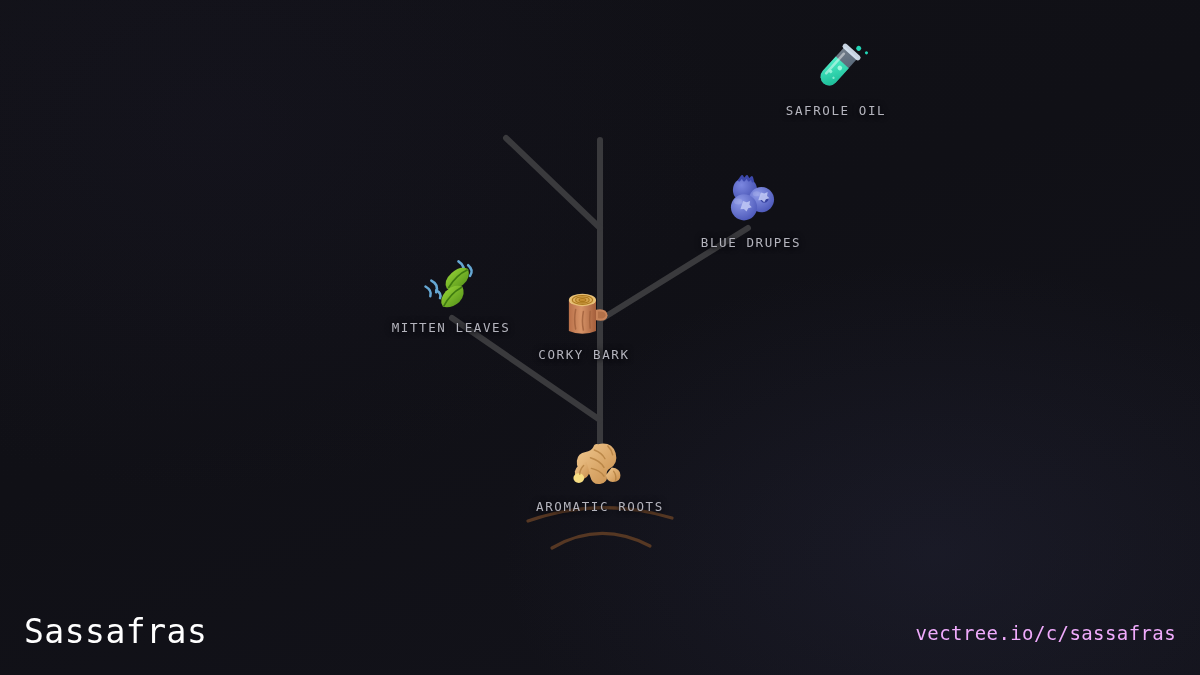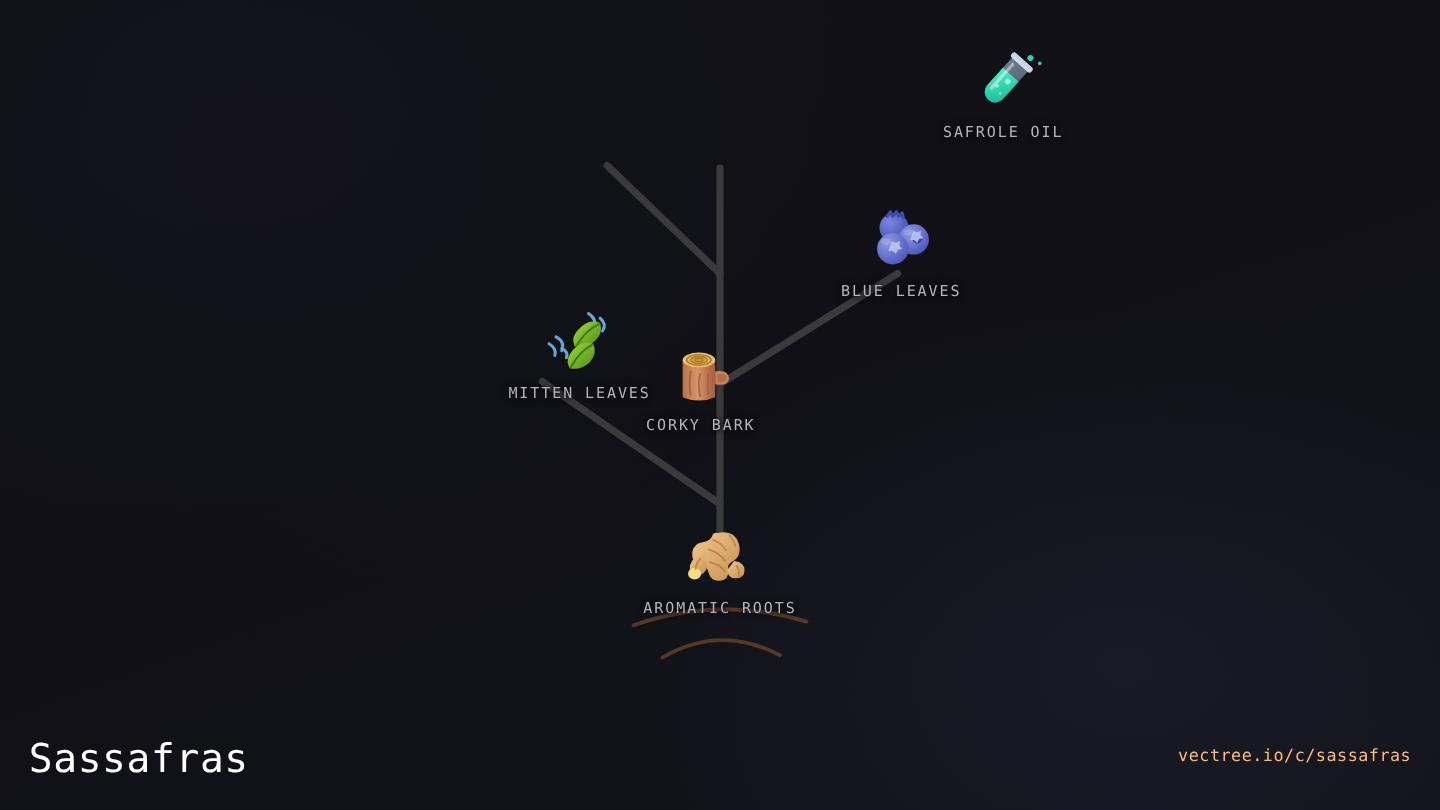--- a/index.html
+++ b/index.html
@@ -89,22 +89,22 @@
     font-size: 33px;
     font-weight: normal;
     color: #ffffff;
     letter-spacing: 0.5px;
     line-height: 44px;
   }
   .footer-url {
     position: absolute;
     right: 24px;
     top: 622px;
-    font-size: 14px;
-    color: #fdba74;
+    font-size: 19px;
+    color: #f0abfc;
     letter-spacing: 0.4px;
   }
 </style>
 </head>
 <body>
 
 <div id="stage">
 
   <div class="bg-wash"></div>
 
@@ -177,24 +177,24 @@
         <path d="M46 25 a4.2 4.2 0 1 0 0.1 0 z" fill="#2f3a96" opacity="0.85"></path>
         <path d="M42.4 22.6 l3.6 1.1 3.4 -1.4 -0.6 3.8 2.4 2.6 -3.6 0.9 -1.7 3.3 -2.6 -2.5 -3.6 0.3 1.2 -3.5 z" fill="#b9c2f2" opacity="0.95"></path>
 
         <circle cx="25" cy="38" r="13.5" fill="url(#berryA)"></circle>
         <path d="M24 31.6 l3.7 1.2 3.5 -1.4 -0.6 3.9 2.4 2.7 -3.7 0.9 -1.7 3.4 -2.7 -2.6 -3.7 0.3 1.2 -3.6 z" fill="#b9c2f2" opacity="0.95"></path>
 
         <ellipse cx="19" cy="32" rx="4.4" ry="3" fill="#ffffff" opacity="0.13"></ellipse>
         <ellipse cx="38" cy="24" rx="4" ry="2.7" fill="#ffffff" opacity="0.13"></ellipse>
       </svg>
     </div>
-    <div class="node-label">BLUE LEAVES</div>
-  </div>
-
-  <div class="node" style="left:483px; top:295px;">
+    <div class="node-label">BLUE DRUPES</div>
+  </div>
+
+  <div class="node" style="left:451px; top:295px;">
     <div class="node-art">
       <svg viewBox="0 0 64 64">
         <defs>
           <linearGradient id="leafG" x1="0" y1="0" x2="1" y2="1">
             <stop offset="0" stop-color="#9ddb3a"></stop>
             <stop offset="1" stop-color="#4e8c16"></stop>
           </linearGradient>
         </defs>
 
         <g stroke="#6fb8e8" stroke-width="2.6" stroke-linecap="round" fill="none" opacity="0.9">

